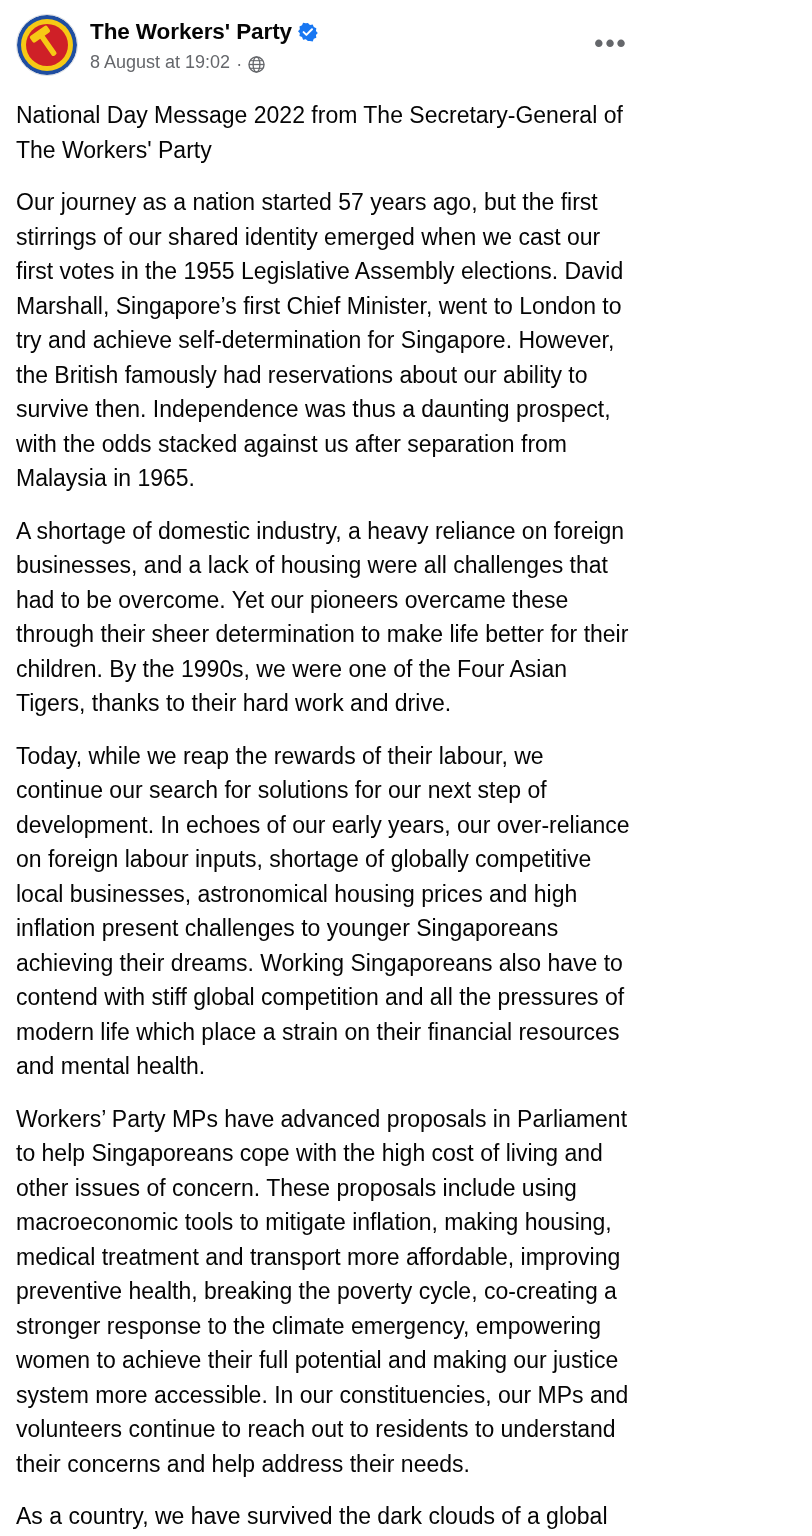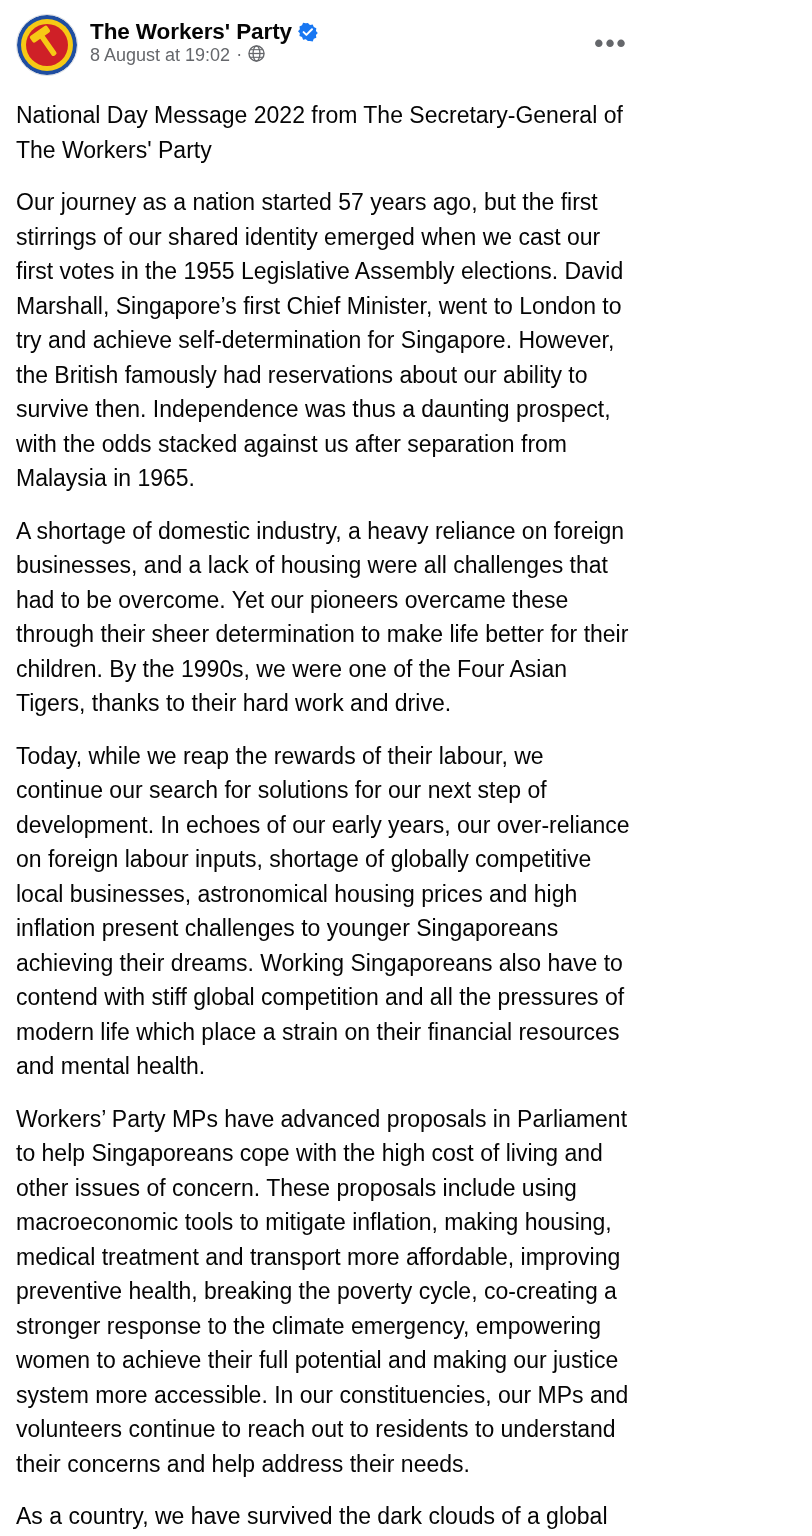--- a/index.html
+++ b/index.html
@@ -57,23 +57,23 @@
     letter-spacing: -0.1px;
   }
   .verified {
     width: 20px;
     height: 20px;
     flex: 0 0 20px;
     display: inline-block;
   }
   .meta-row {
     display: flex;
-    align-items: flex-start;
+    align-items: flex-end;
     gap: 6px;
-    margin-top: 0;
+    margin-top: 7px;
     color: #65676b;
     font-size: 18px;
   }
   .meta-time {
     color: #65676b;
     font-size: 18px;
   }
   .meta-dot {
     color: #65676b;
     font-size: 18px;

